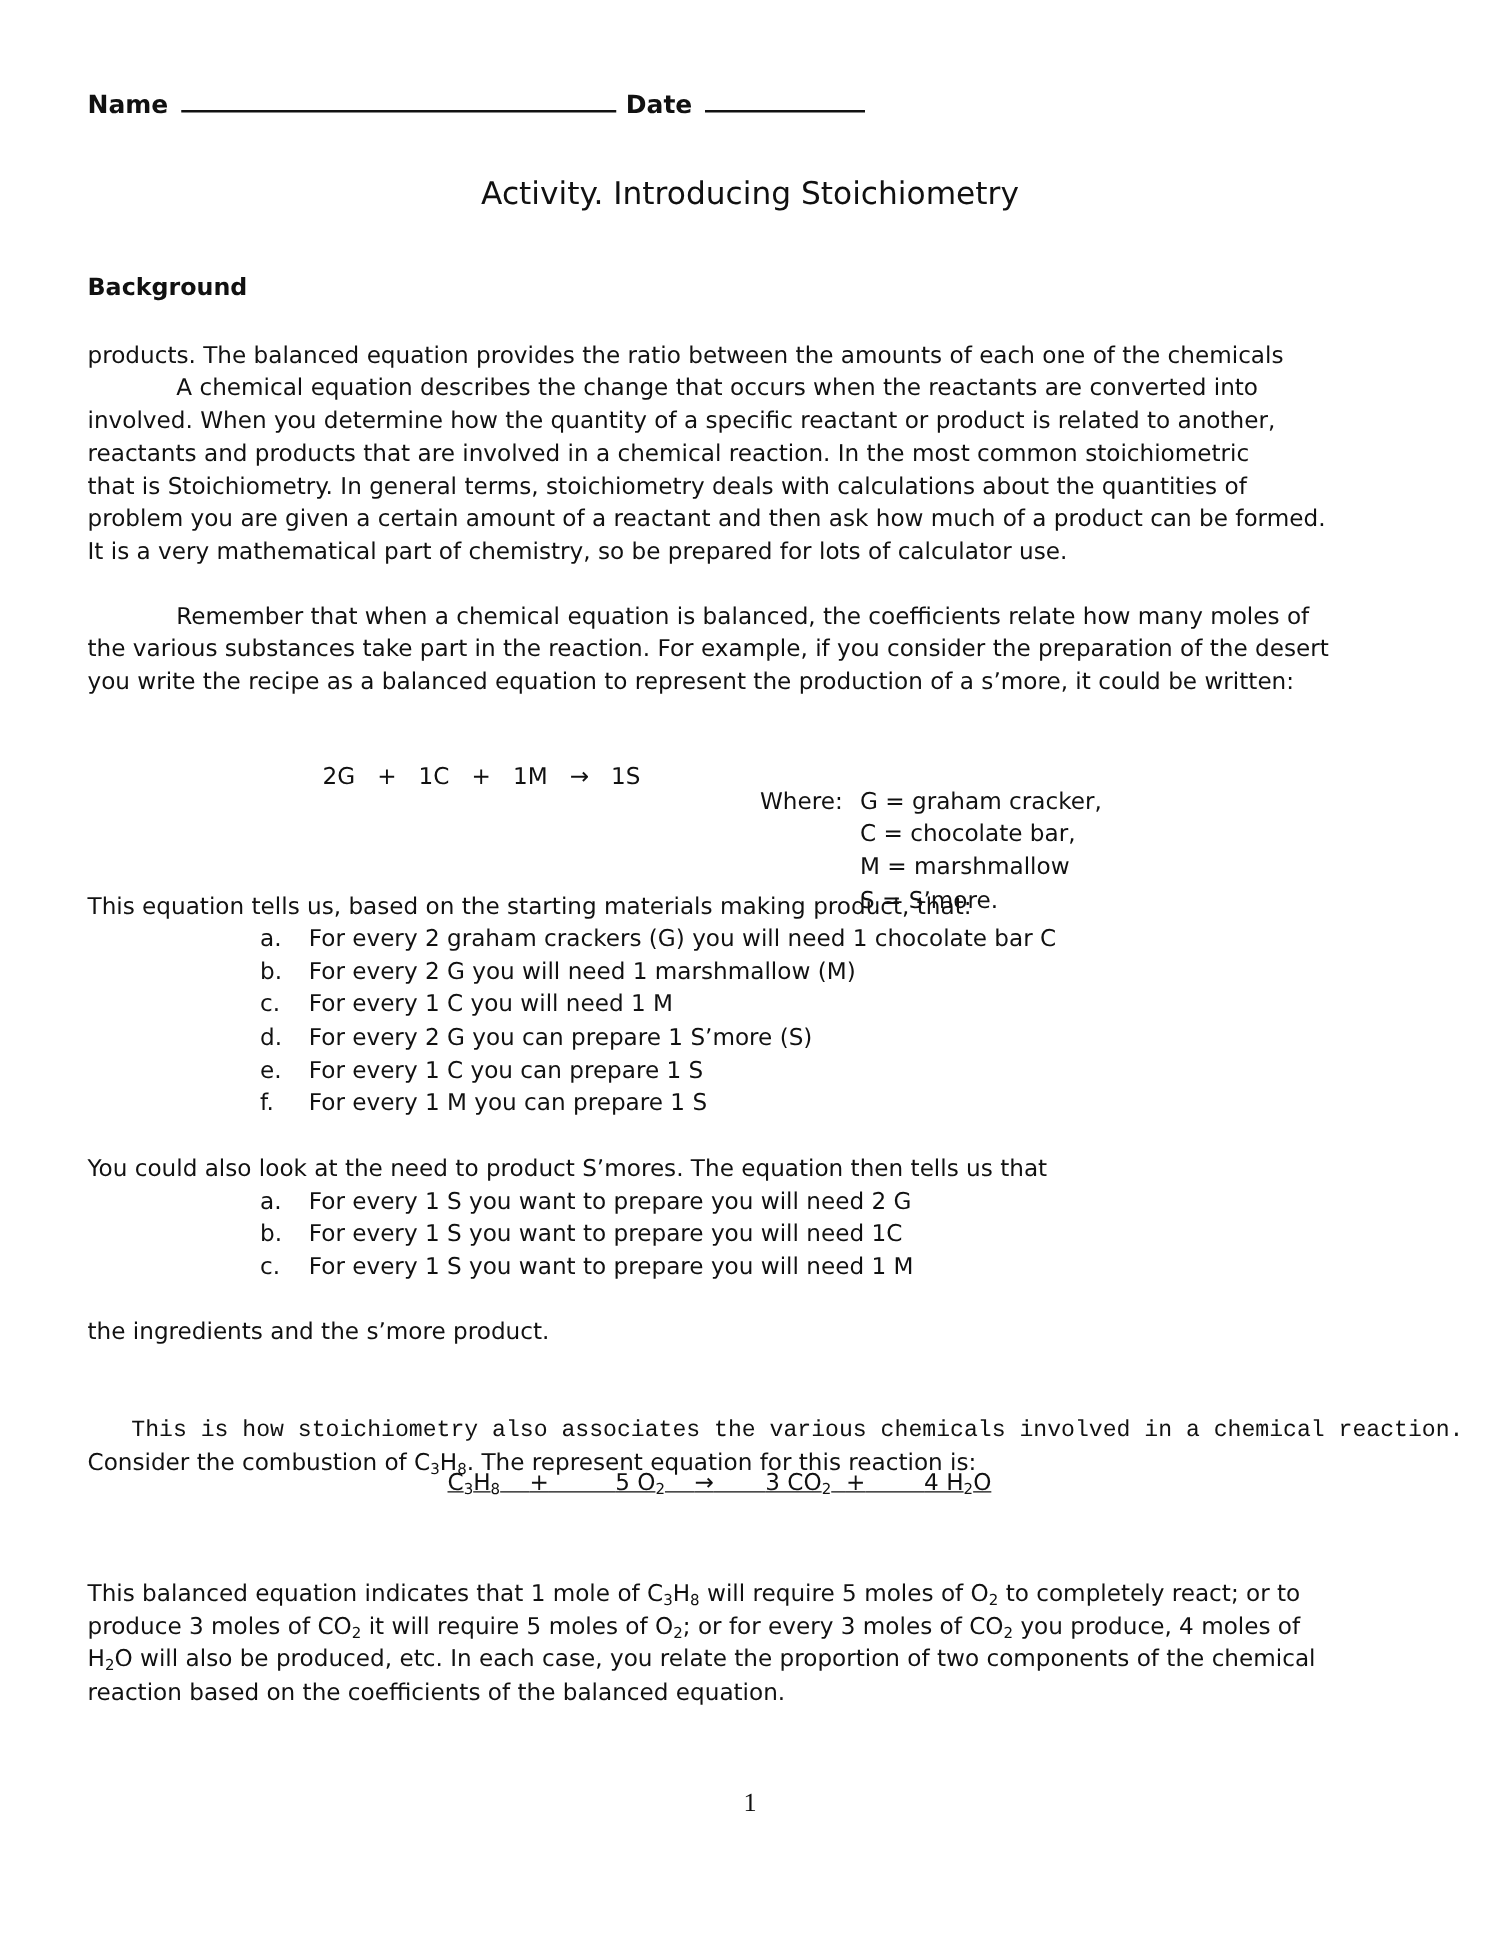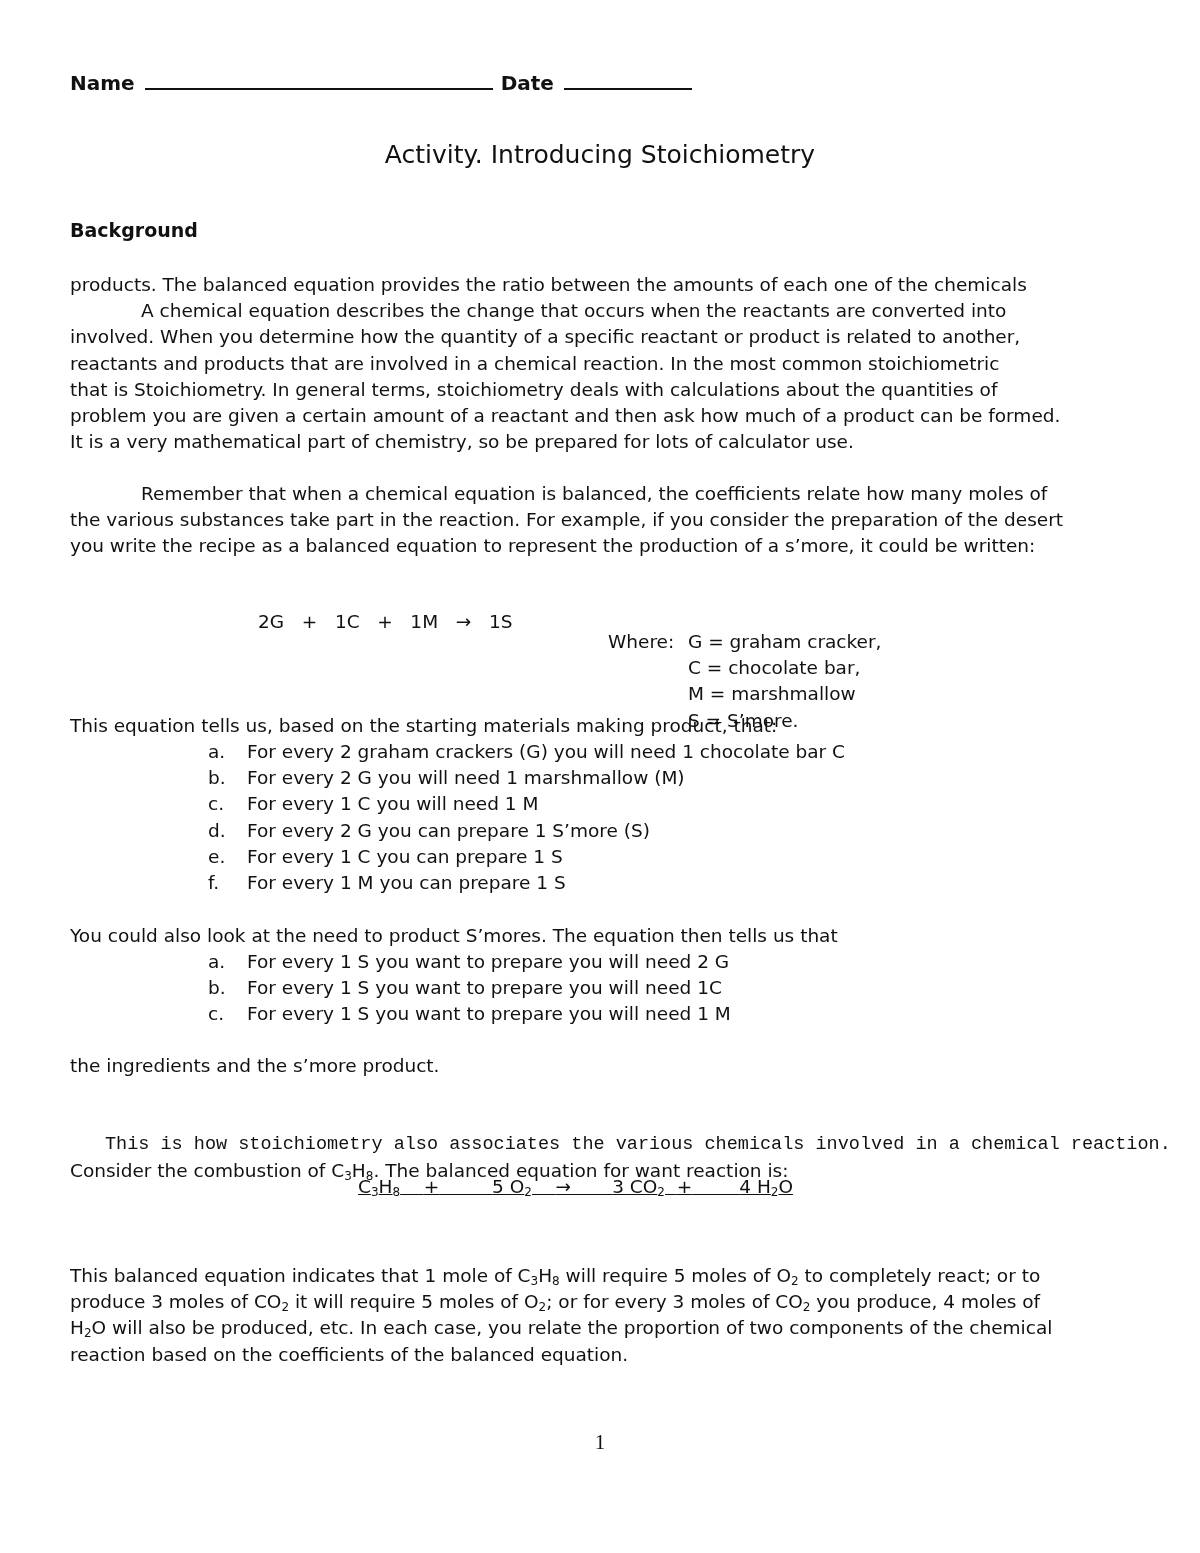--- a/index.html
+++ b/index.html
@@ -124,21 +124,21 @@
       <span>For every 1 S you want to prepare you will need 1 M</span>
     </div>
 </div>
 
 <div class="abs para" style="top:1053px">
   <span class="line">the ingredients and the s’more product.</span>
 </div>
 
 <div class="abs para" style="top:1132px">
   <span class="line indent-small">This is how stoichiometry also associates the various chemicals involved in a chemical reaction.</span>
-  <span class="line"><span>Consider the combustion of C</span><sub>3</sub><span>H</span><sub>8</sub><span>.  The balanced equation for want reaction is:</span></span>
+  <span class="line"><span>Consider the combustion of C</span><sub>3</sub><span>H</span><sub>8</sub><span>.  The represent equation for this reaction is:</span></span>
 </div>
 
 <div class="abs eq2"><span><span>C</span><sub>3</sub><span>H</span><sub>8</sub></span>    <span>+</span>         <span><span>5 O</span><sub>2</sub></span>    <span>→</span>       <span><span>3 CO</span><sub>2</sub></span>  <span>+</span>        <span><span>4 H</span><sub>2</sub><span>O</span></span></div>
 
 <div class="abs para" style="top:1263px">
   <span class="line"><span>This balanced equation indicates that 1 mole of C</span><sub>3</sub><span>H</span><sub>8</sub><span> will require 5 moles of O</span><sub>2</sub><span> to completely react; or to</span></span>
   <span class="line"><span>produce 3 moles of CO</span><sub>2</sub><span> it will require 5 moles of O</span><sub>2</sub><span>; or for every 3 moles of CO</span><sub>2</sub><span> you produce, 4 moles of</span></span>
   <span class="line"><span>H</span><sub>2</sub><span>O will also be produced, etc.  In each case, you relate the proportion of two components of the chemical</span></span>
   <span class="line">reaction based on the coefficients of the balanced equation.</span>
 </div>

